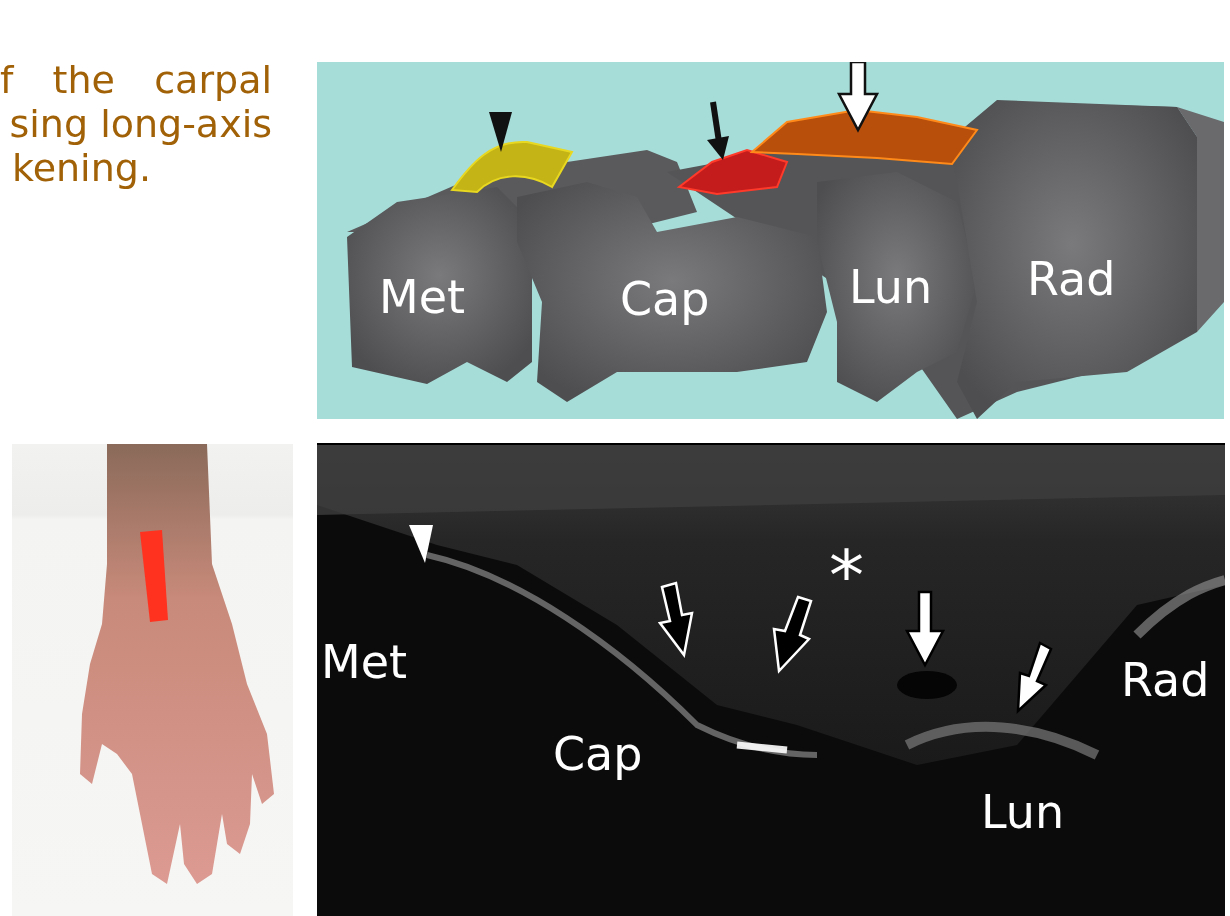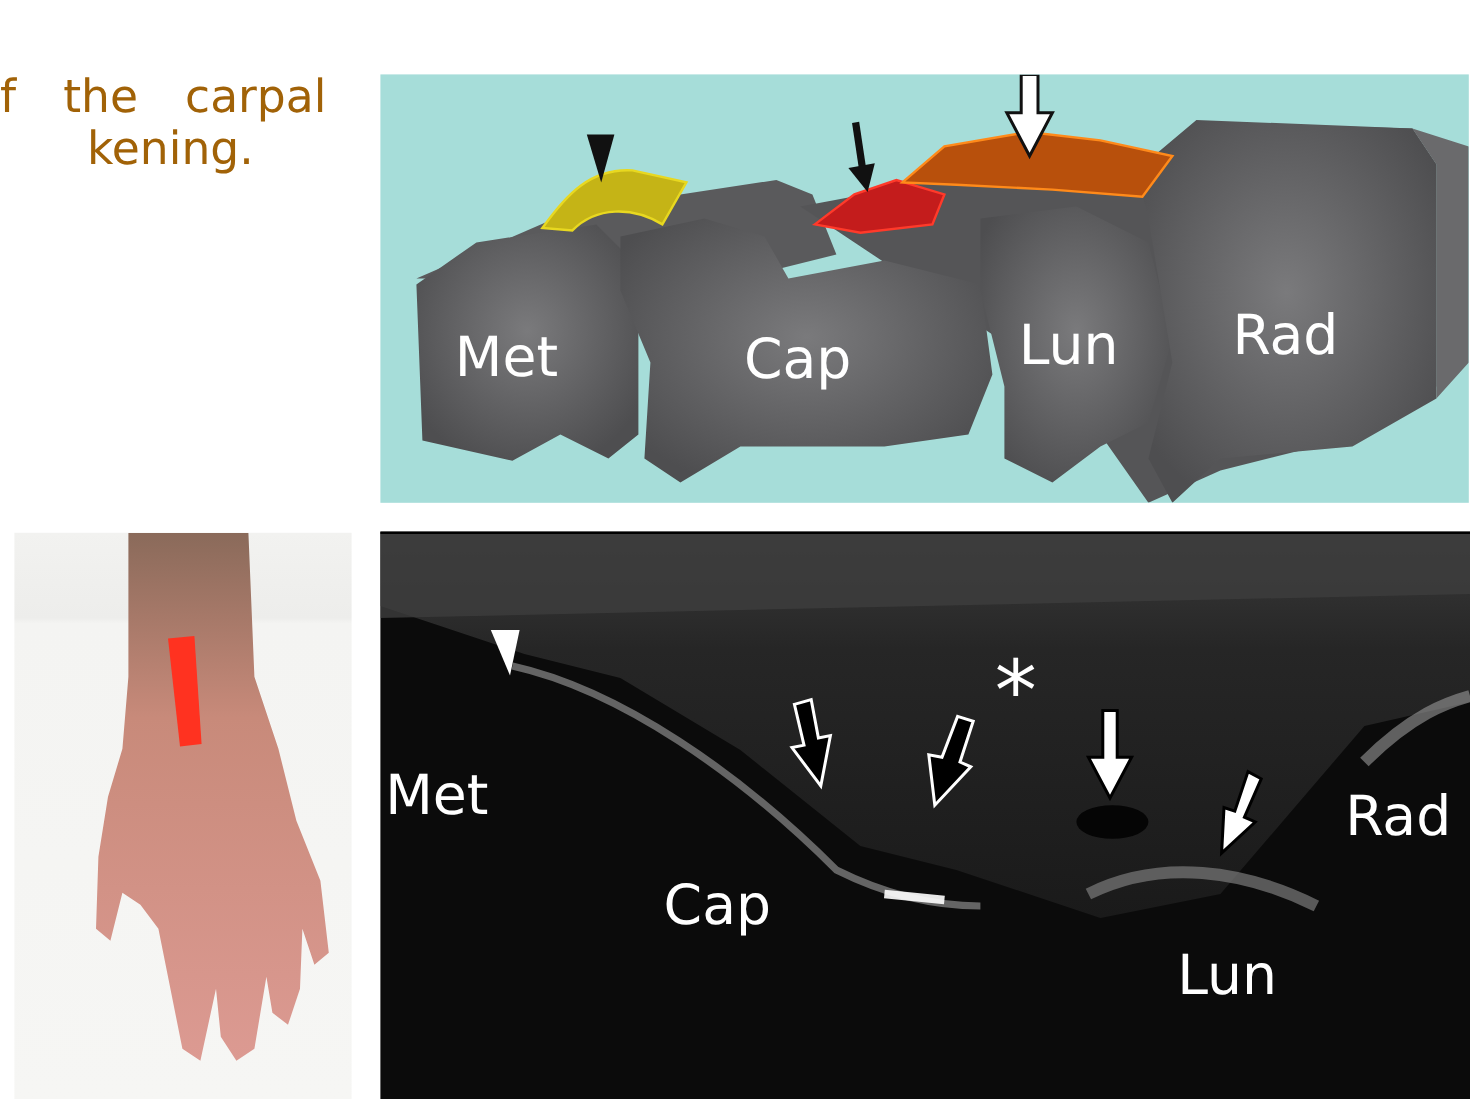--- a/index.html
+++ b/index.html
@@ -17,21 +17,22 @@
 
   .us { position:absolute; left:317px; top:443px; width:908px; height:473px; background:#0b0b0b; overflow:hidden; border-top:2px solid #000; }
   .us svg { position:absolute; left:0; top:0; }
   .uslabel { position:absolute; color:#ffffff; font-size:46px; font-family:"DejaVu Sans", sans-serif; }
 </style>
 </head>
 <body>
 
 <div class="caption">
   <div class="just">f  the  carpal</div>
-  <div style="text-align:center;padding-left:12px">kening.</div>
+  <div>sing long-axis</div>
+  <div style="text-align:left;padding-left:12px">kening.</div>
 </div>
 
 <div class="diagram">
   <svg width="907" height="357" viewBox="0 0 907 357">
     <defs>
       <radialGradient id="bone" cx="50%" cy="45%" r="60%">
         <stop offset="0%" stop-color="#7a7a7c"></stop>
         <stop offset="100%" stop-color="#4e4e50"></stop>
       </radialGradient>
     </defs>

